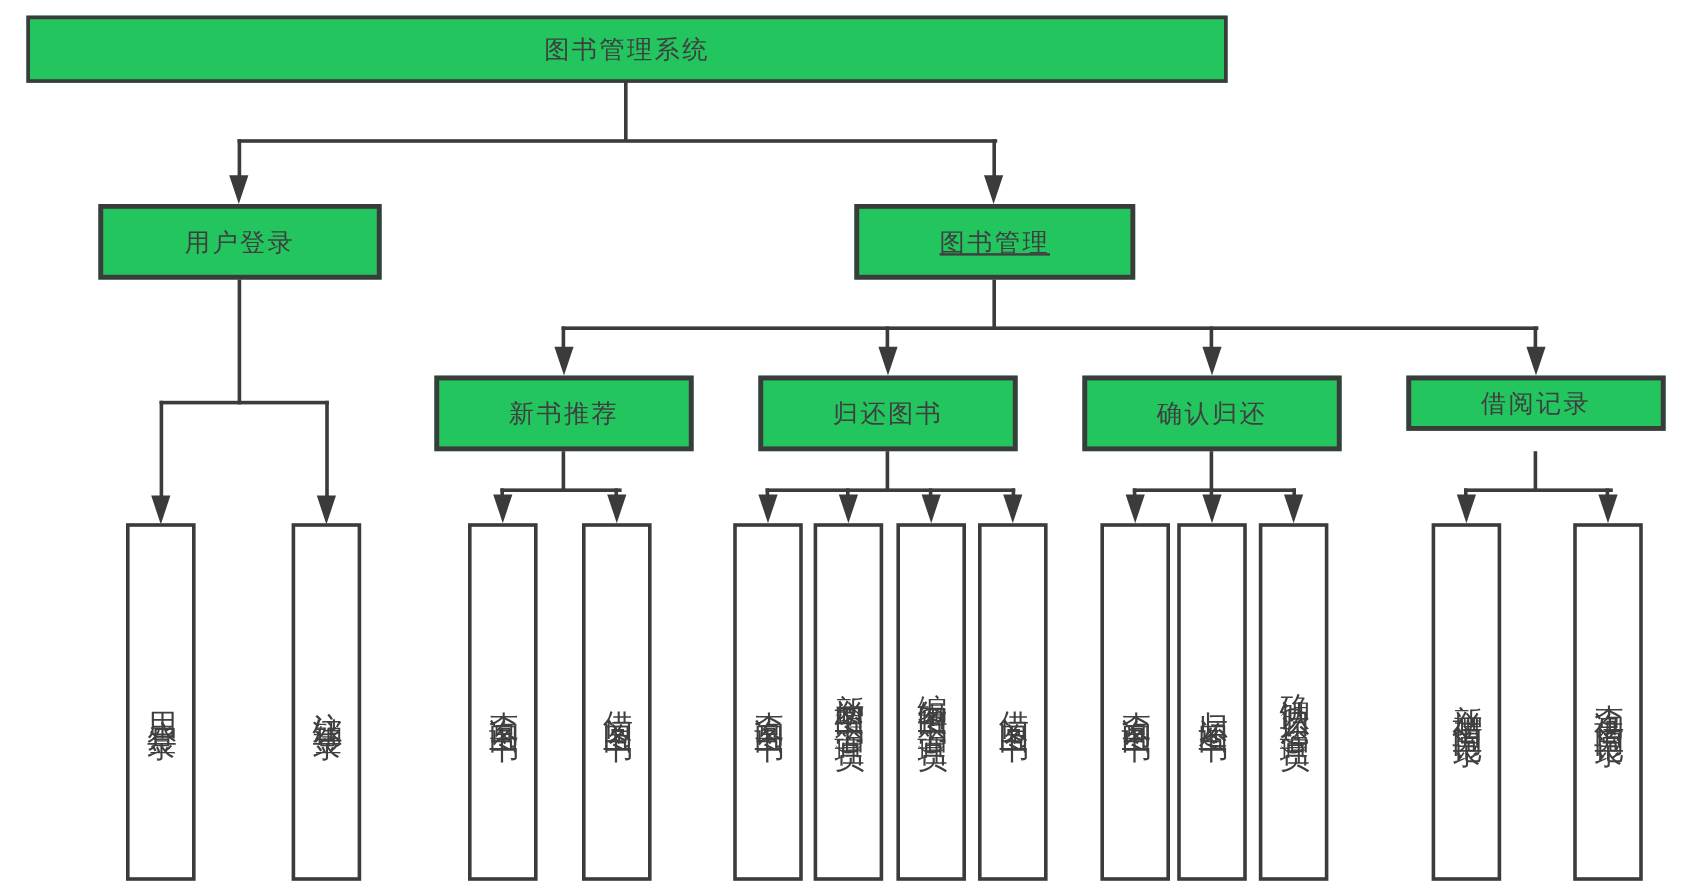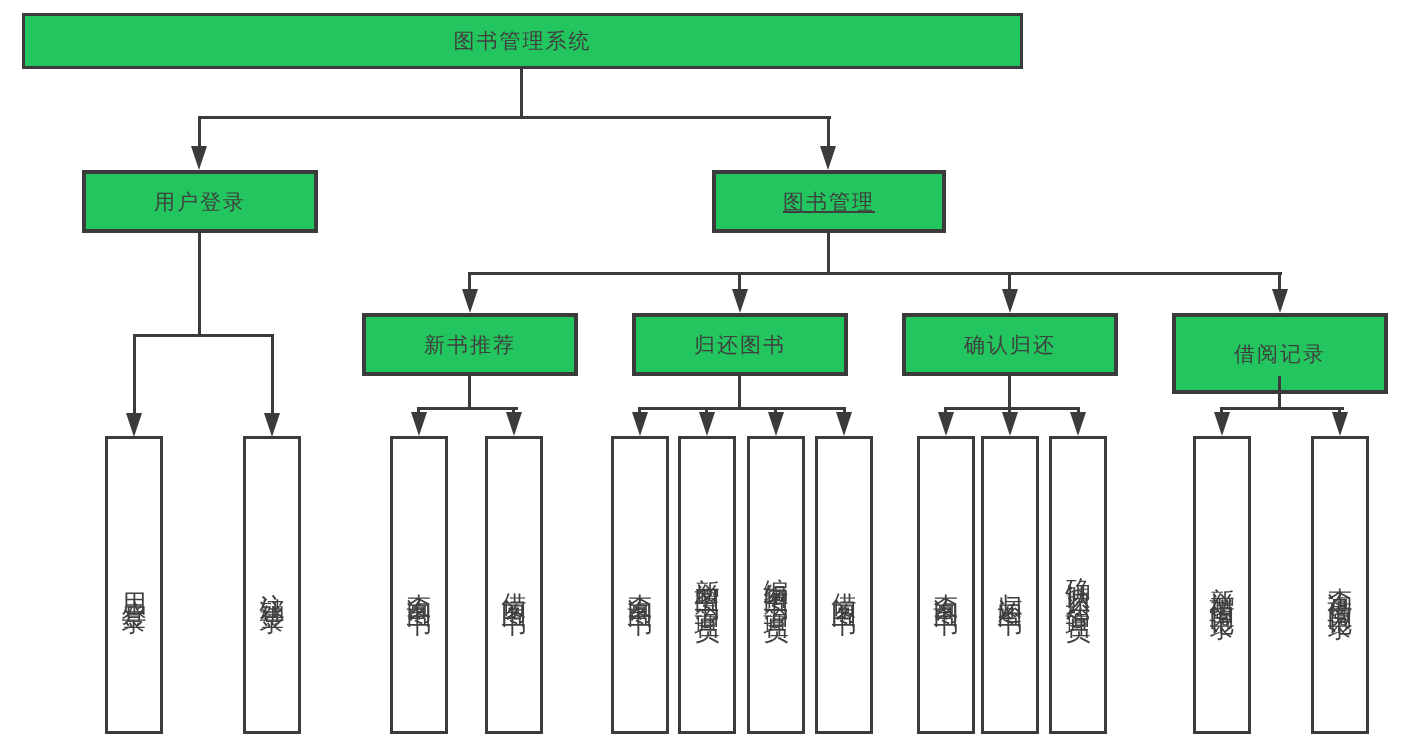--- a/index.html
+++ b/index.html
@@ -88,21 +88,21 @@
 
   <div class="box lv" style="left:362px; top:313px; width:216px; height:63px;">
     <span>新书推荐</span>
   </div>
   <div class="box lv" style="left:632px; top:313px; width:216px; height:63px;">
     <span>归还图书</span>
   </div>
   <div class="box lv" style="left:902px; top:313px; width:216px; height:63px;">
     <span>确认归还</span>
   </div>
-  <div class="box lv" style="left:1172px; top:313px; width:216px; height:81px;">
+  <div class="box lv" style="left:1172px; top:313px; width:216px; height:46px;">
     <span>借阅记录</span>
   </div>
 
   <div class="line" style="left:468px; top:376px; width:3px; height:34px;"></div>
   <div class="line" style="left:417px; top:407px; width:101px; height:3px;"></div>
   <div class="line" style="left:417px; top:407px; width:3px; height:10px;"></div>
   <div class="arrow" style="left:411px; top:412px;"></div>
   <div class="line" style="left:512px; top:407px; width:3px; height:10px;"></div>
   <div class="arrow" style="left:506px; top:412px;"></div>
 

